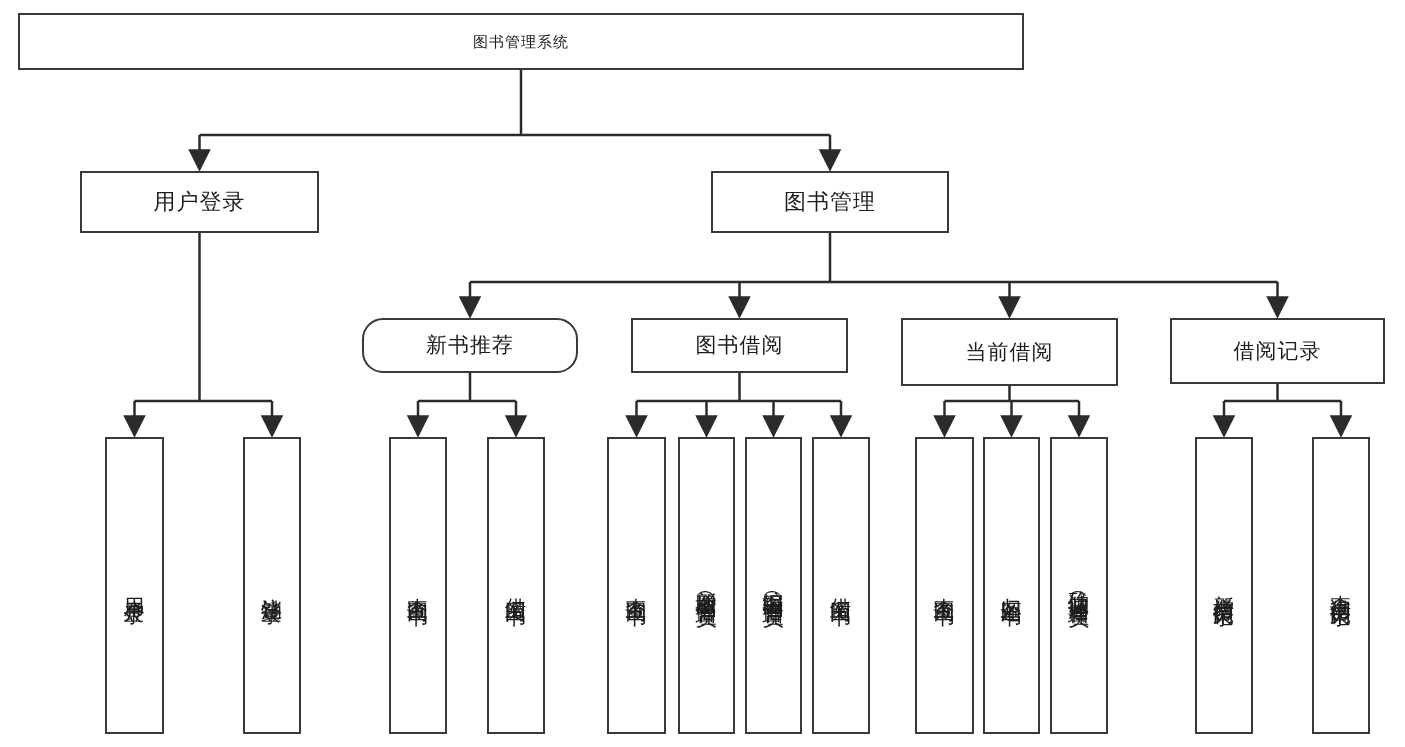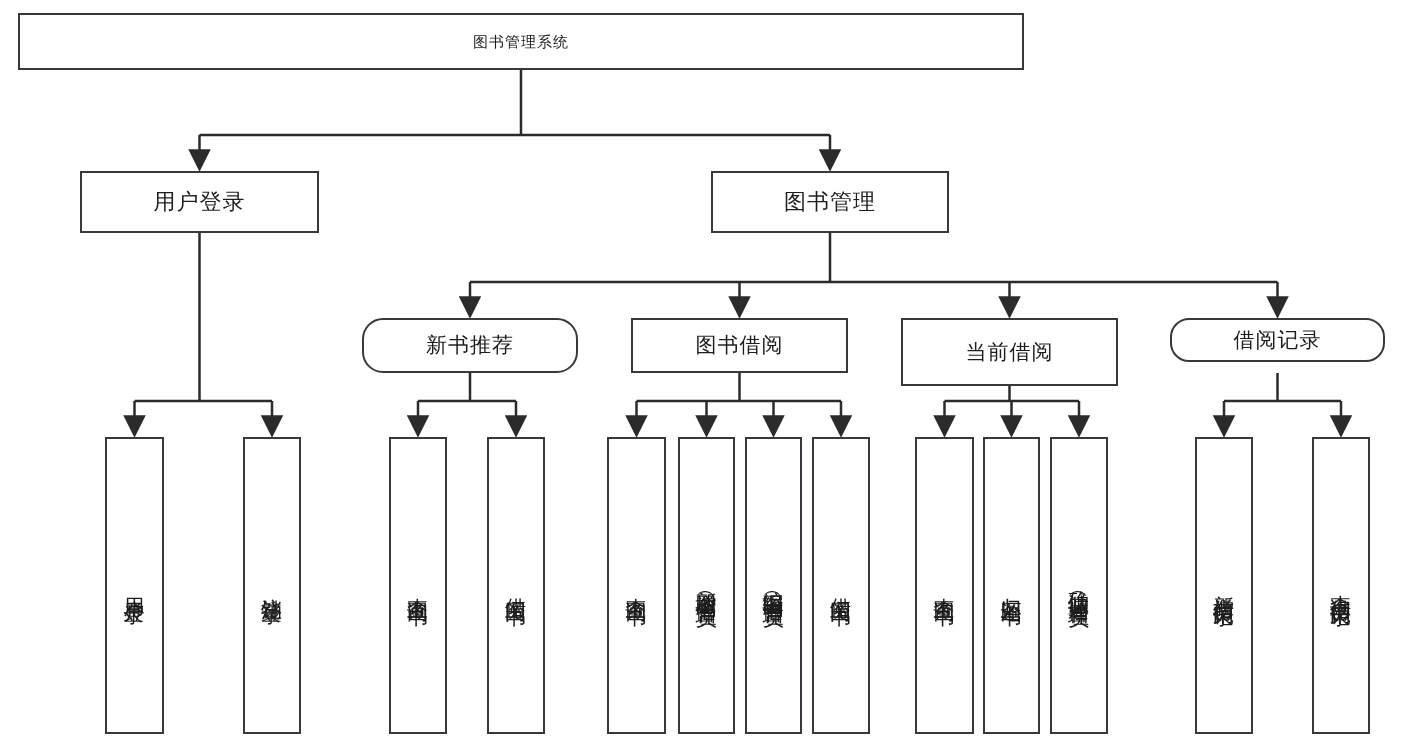--- a/index.html
+++ b/index.html
@@ -122,21 +122,21 @@
       </div>
       <div class="node lvl3" style="left: 362px; top: 318px; width: 216px; height: 55px; border-radius: 21px;">
         <span class="label">新书推荐</span>
       </div>
       <div class="node lvl3" style="left: 631px; top: 318px; width: 217px; height: 55px;">
         <span class="label">图书借阅</span>
       </div>
       <div class="node lvl3" style="left: 901px; top: 318px; width: 217px; height: 68px;">
         <span class="label">当前借阅</span>
       </div>
-      <div class="node lvl3" style="left: 1170px; top: 318px; width: 215px; height: 44px; border-radius: 19px;">
+      <div class="node lvl3" style="left: 1170px; top: 318px; width: 215px; height: 66px;">
         <span class="label">借阅记录</span>
       </div>
       <div class="node leaf" style="left: 105px; top: 437px; width: 59px; height: 297px;">
         <span class="label">用户登录</span>
       </div>
       <div class="node leaf" style="left: 243px; top: 437px; width: 58px; height: 297px;">
         <span class="label">注销登录</span>
       </div>
       <div class="node leaf" style="left: 389px; top: 437px; width: 58px; height: 297px;">
         <span class="label">查询图书</span>

